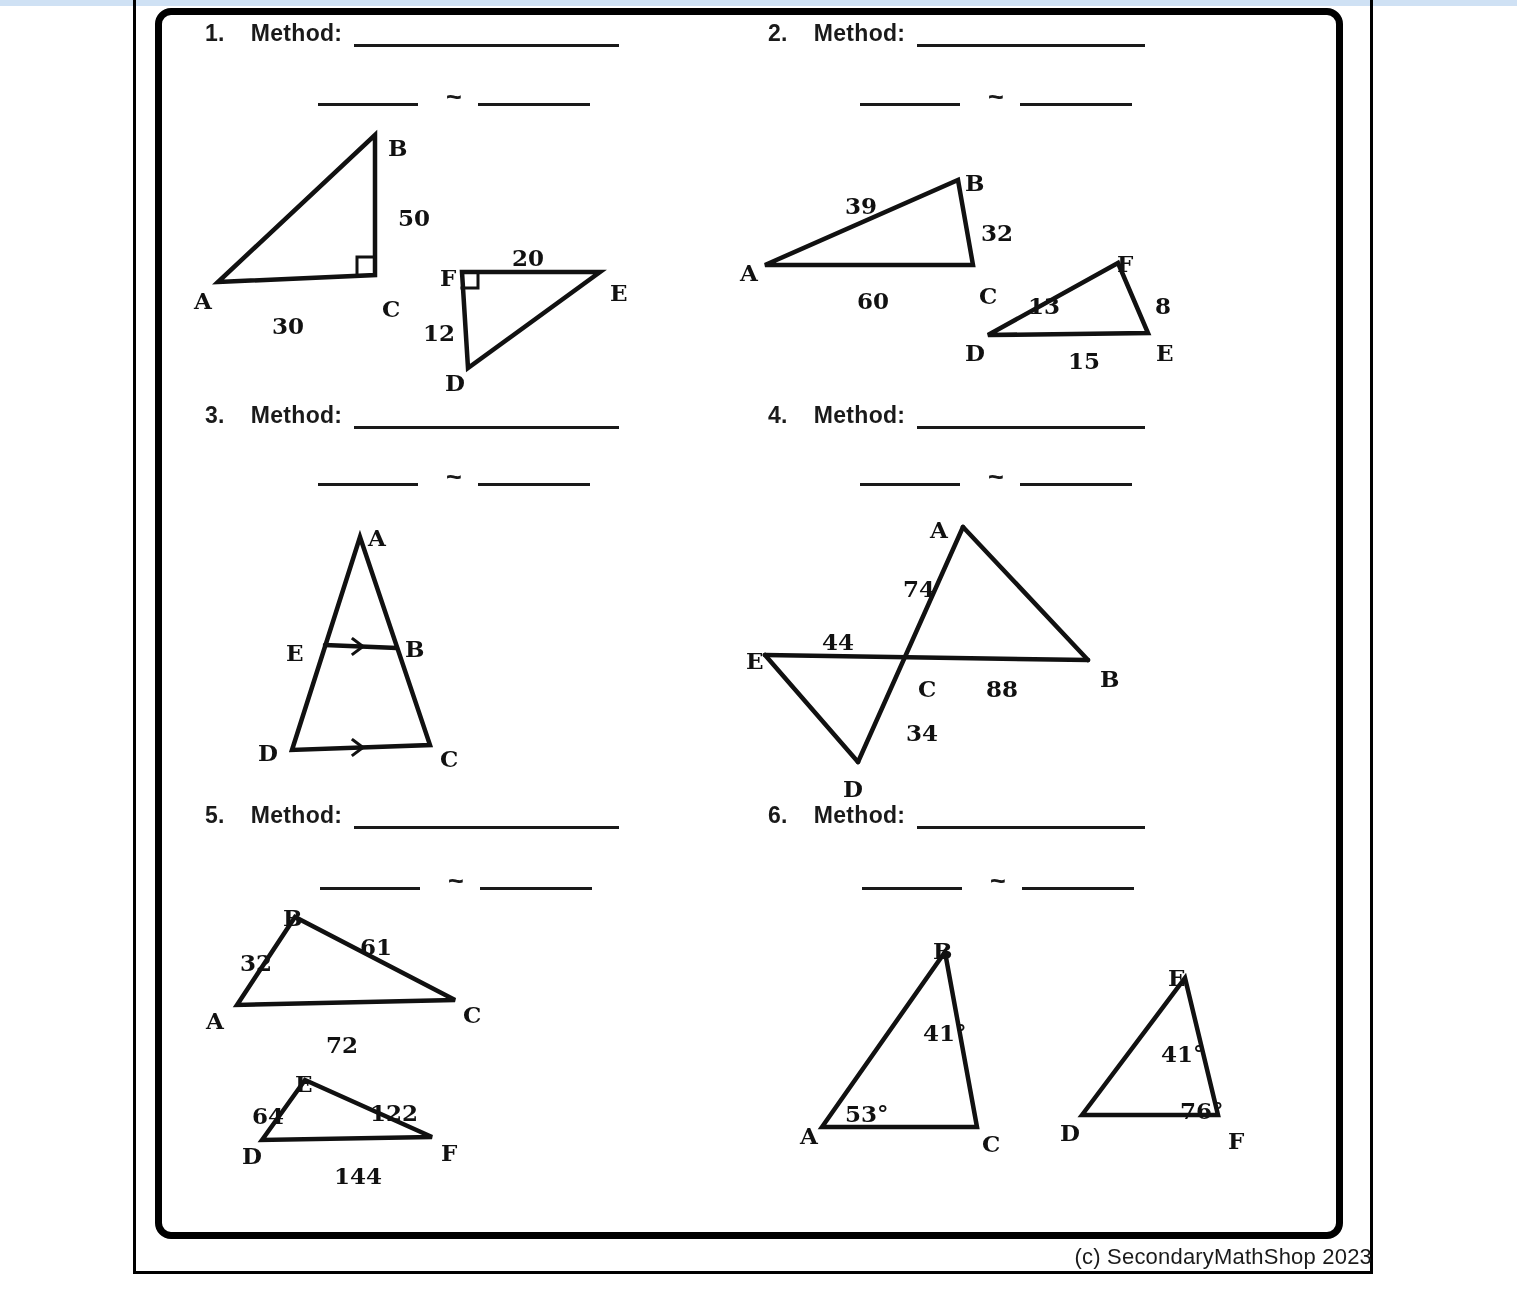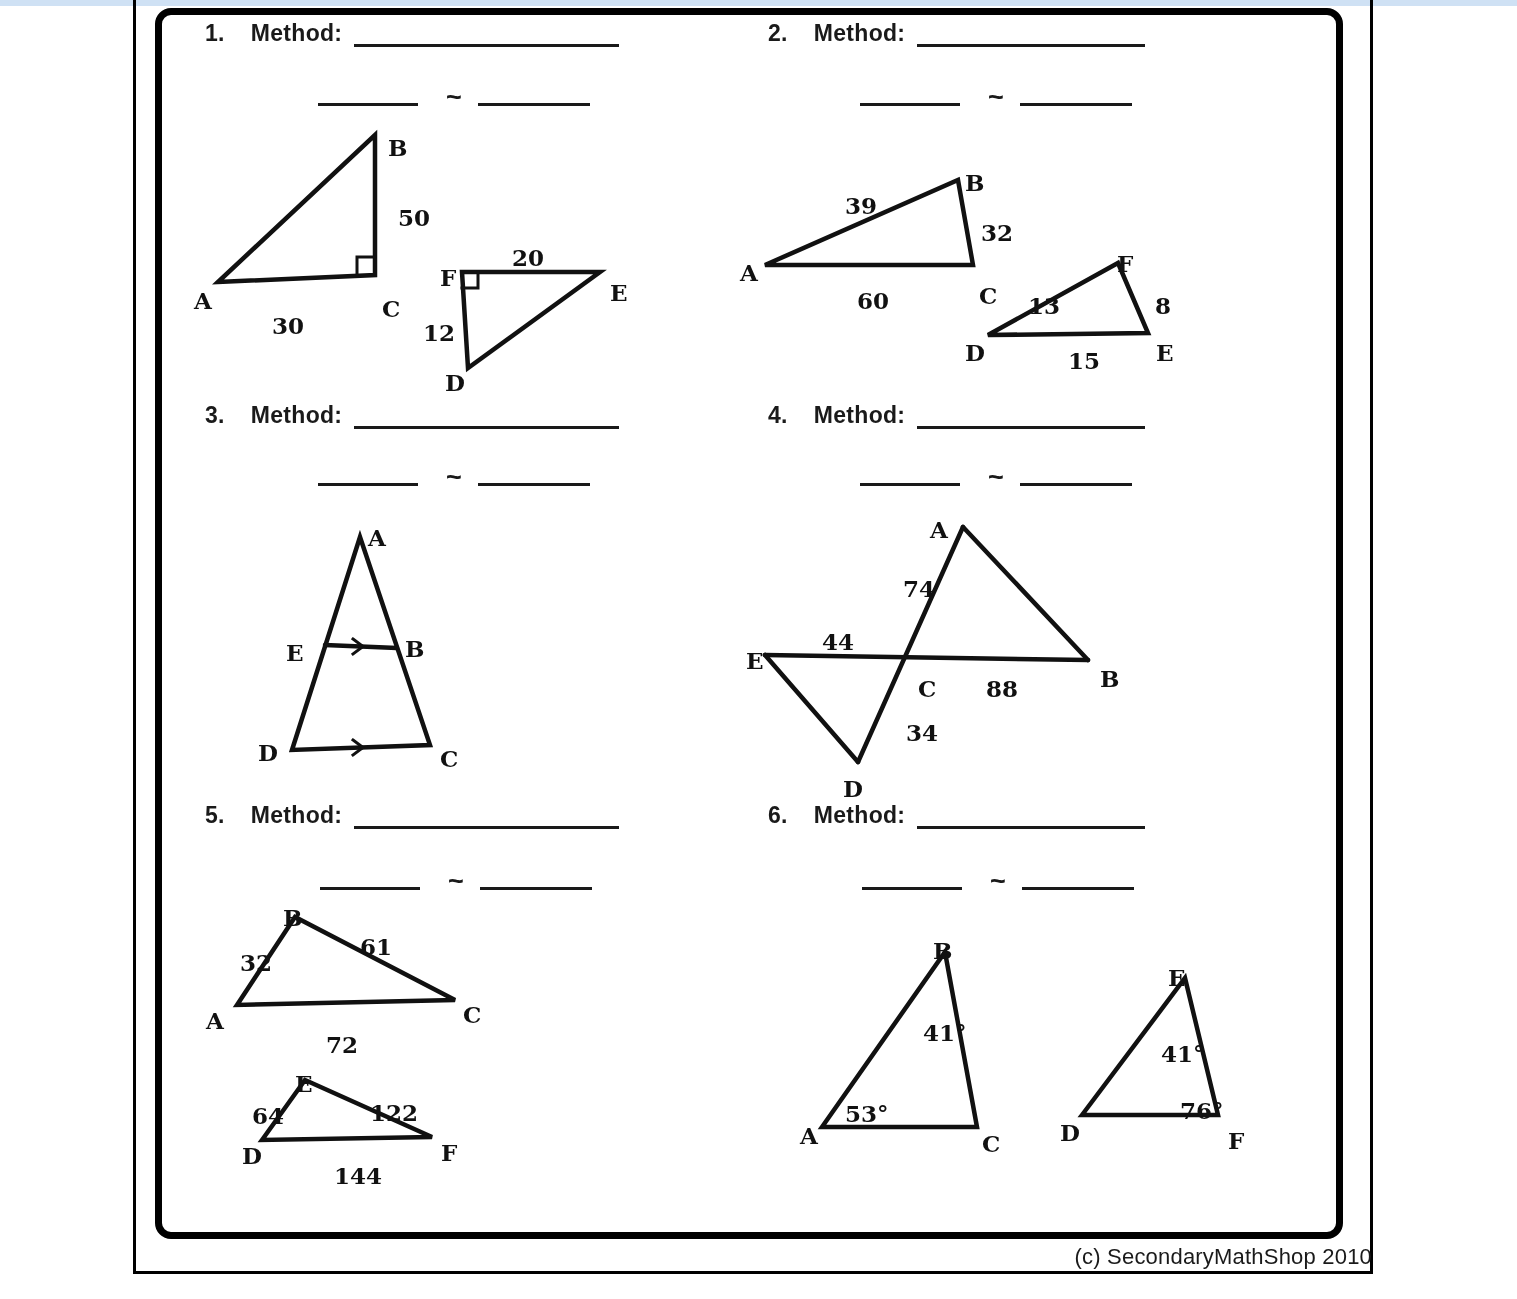--- a/index.html
+++ b/index.html
@@ -202,14 +202,14 @@
     <text x="55" y="212">53°</text>
     <text x="10" y="234">A</text>
     <text x="192" y="242">C</text>
     <text x="378" y="76">E</text>
     <text x="371" y="152">41°</text>
     <text x="390" y="209">76°</text>
     <text x="270" y="231">D</text>
     <text x="438" y="239">F</text>
   </svg>
 
-  <div class="footer">(c) SecondaryMathShop 2010</div>
+  <div class="footer">(c) SecondaryMathShop 2023</div>
 </div>
 
 </body></html>

